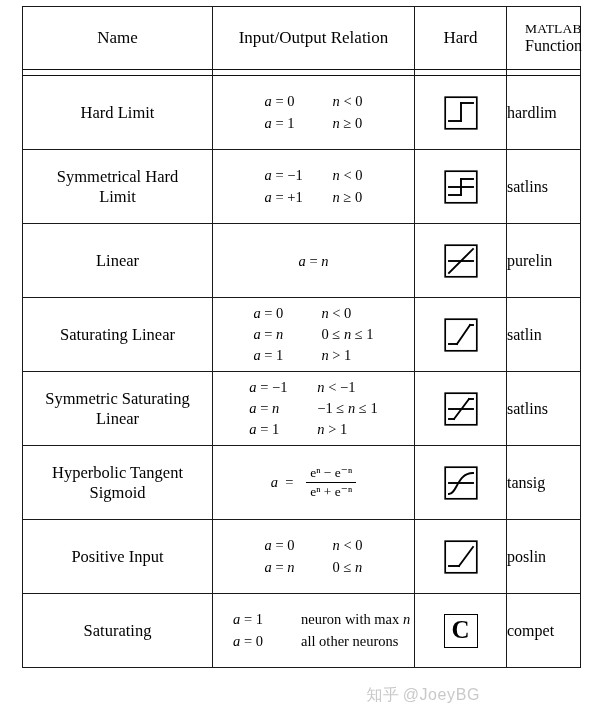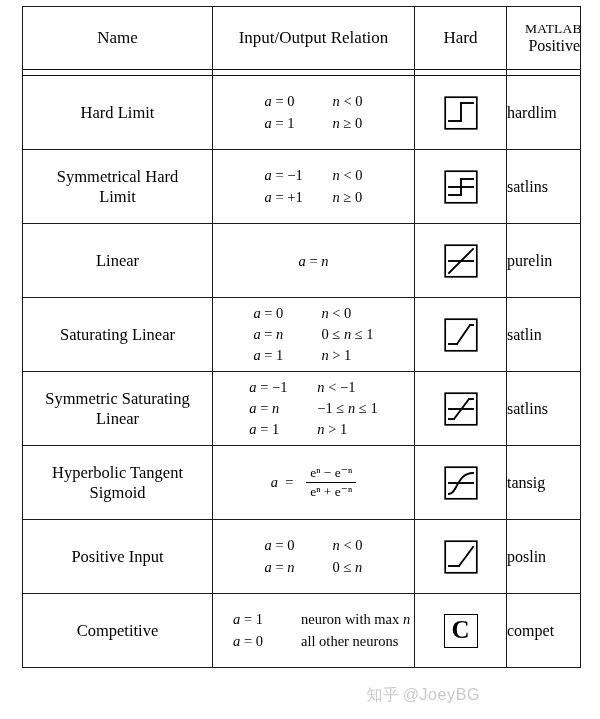--- a/index.html
+++ b/index.html
@@ -209,21 +209,21 @@
         <col class="c-matlab">
     </colgroup>
 
     <thead>
       <tr>
         <th>Name</th>
         <th>Input/Output Relation</th>
         <th>Hard</th>
         <th class="hdr-matlab">
           <span class="m-top">MATLAB</span>
-          <span class="m-bot">Positive</span>
+          <span class="m-bot">Function</span>
         </th>
       </tr>
     </thead>
 
     <tbody id="tbody">
       <tr class="rule-row">
         <td></td>
         <td></td>
         <td></td>
         <td></td>
@@ -354,21 +354,21 @@
               </span></span></td>
           <td class="cell-icon"><span class="icon-box"><svg width="34" height="34" viewBox="0 0 34 34">
                 <rect x="1.2" y="1.2" width="31.6" height="31.6" fill="none" stroke="#000" stroke-width="1.7"></rect>
                 <line x1="5" y1="26" x2="15" y2="26" stroke="#000" stroke-width="1.9" fill="none" stroke-linecap="square"></line>
                 <line x1="15" y1="26" x2="29" y2="7" stroke="#000" stroke-width="1.9" fill="none" stroke-linecap="square"></line>
               </svg></span></td>
           <td class="cell-matlab">poslin</td>
         </tr>
         <tr class="data-row">
           <td class="cell-name">
-            <span class="nm-line">Competitive</span>
+            <span class="nm-line">Saturating</span>
           </td>
           <td class="cell-relation"><span class="eqs"><span class="eq-line">
                 <span class="eq-lhs"><span class="mvar">a</span>  =  1</span>
                 <span class="eq-rhs">neuron with max <span class="mvar">n</span></span>
               </span><span class="eq-line">
                 <span class="eq-lhs"><span class="mvar">a</span>  =  0</span>
                 <span class="eq-rhs">all other neurons</span>
               </span></span></td>
           <td class="cell-icon"><span class="glyph-c">C</span></td>
           <td class="cell-matlab">compet</td>

